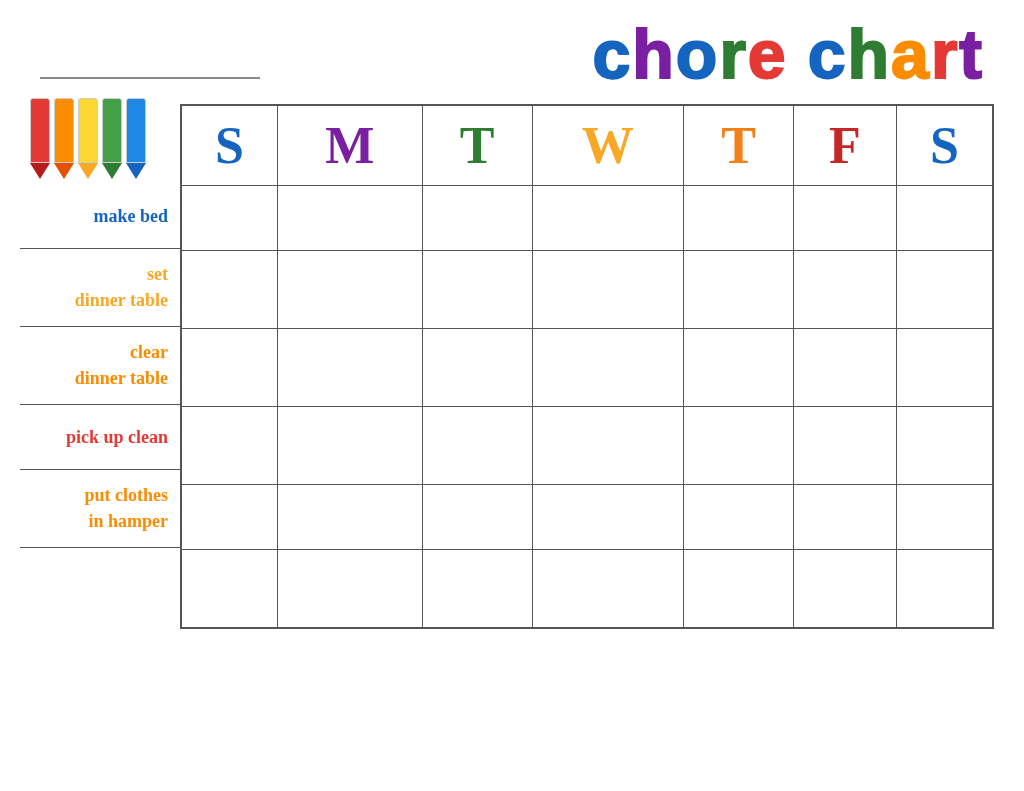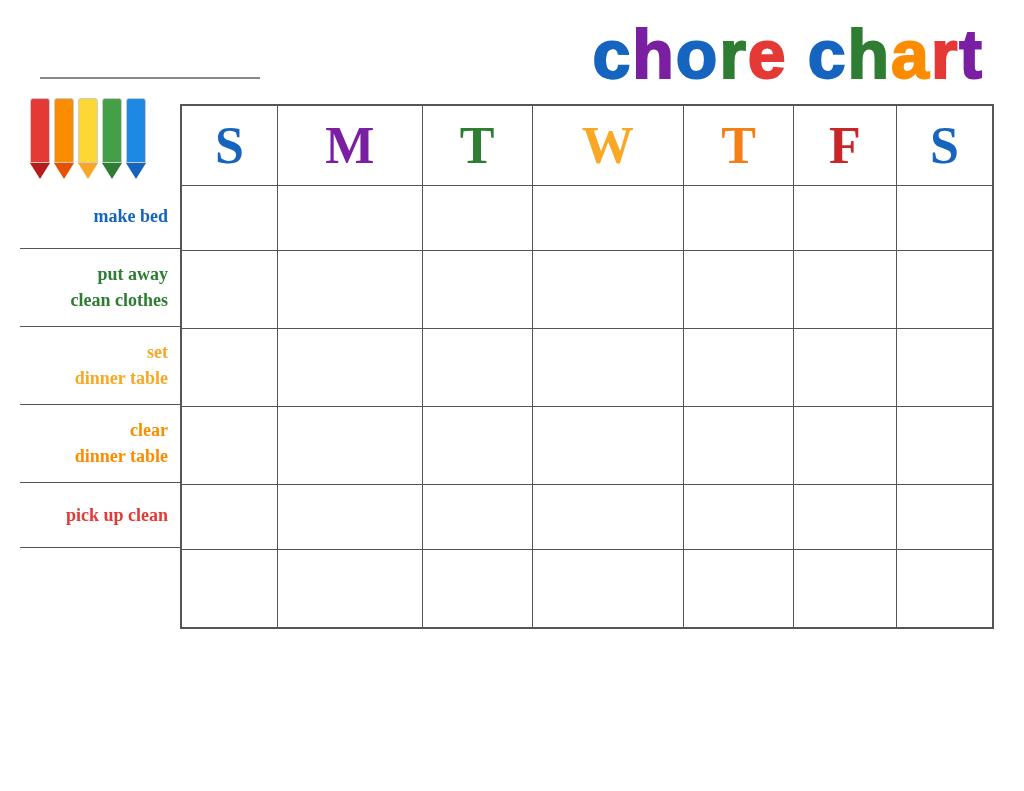--- a/index.html
+++ b/index.html
@@ -166,30 +166,30 @@
             <div style="width:20px;height:65px;background:#1E88E5;border-radius:3px 3px 0 0;border:1px solid #ccc;"></div>
             <div style="width:0;height:0;border-left:10px solid transparent;border-right:10px solid transparent;border-top:16px solid #1565C0;"></div>
           </div>
         </div>
       </div>
 
       <div style="height:65px;display:flex;align-items:center;justify-content:flex-end;padding-right:12px;border-bottom:1.5px solid #555;">
         <span style="color:#1565C0;font-size:18px;font-family:'Comic Sans MS',cursive;">make bed</span>
       </div>
       <div style="height:78px;display:flex;align-items:center;justify-content:flex-end;padding-right:12px;border-bottom:1.5px solid #555;">
-        <span style="color:#2E7D32;font-size:18px;font-family:'Comic Sans MS',cursive;text-align:right;line-height:1.4;">put away<br>clean clothes</span>
-      </div>
-      <div style="height:78px;display:flex;align-items:center;justify-content:flex-end;padding-right:12px;border-bottom:1.5px solid #555;">
         <span style="color:#F9A825;font-size:18px;font-family:'Comic Sans MS',cursive;text-align:right;line-height:1.4;">set<br>dinner table</span>
       </div>
       <div style="height:78px;display:flex;align-items:center;justify-content:flex-end;padding-right:12px;border-bottom:1.5px solid #555;">
         <span style="color:#FB8C00;font-size:18px;font-family:'Comic Sans MS',cursive;text-align:right;line-height:1.4;">clear<br>dinner table</span>
       </div>
       <div style="height:65px;display:flex;align-items:center;justify-content:flex-end;padding-right:12px;border-bottom:1.5px solid #555;">
         <span style="color:#E53935;font-size:18px;font-family:'Comic Sans MS',cursive;">pick up clean</span>
+      </div>
+      <div style="height:78px;display:flex;align-items:center;justify-content:flex-end;padding-right:12px;border-bottom:1.5px solid #555;">
+        <span style="color:#FB8C00;font-size:18px;font-family:'Comic Sans MS',cursive;text-align:right;line-height:1.4;">put clothes<br>in hamper</span>
       </div>
     </div>
 
     <div class="table-wrapper">
       <table>
         <thead>
           <tr>
             <th class="day-header day-s1">S</th>
             <th class="day-header day-m">M</th>
             <th class="day-header day-t1">T</th>

